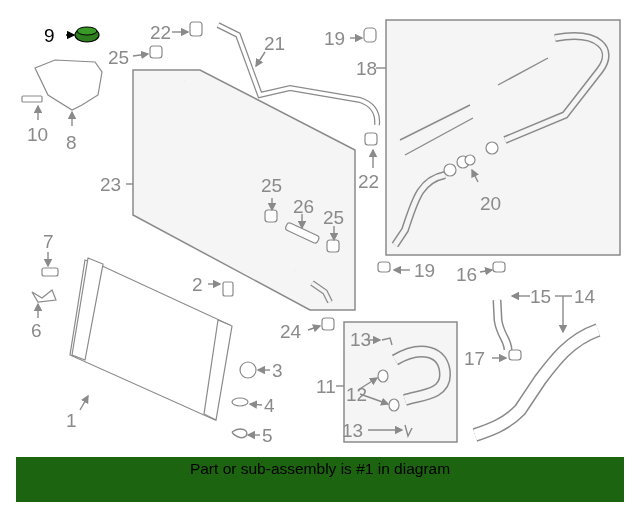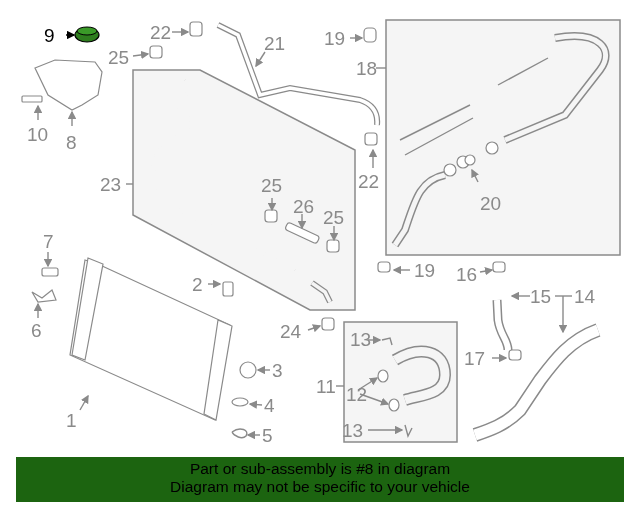--- a/index.html
+++ b/index.html
@@ -161,15 +161,14 @@
   <text class="lbl" x="272" y="377">3</text>
   <text class="lbl" x="316" y="393">11</text>
   <text class="lbl" x="346" y="401">12</text>
   <text class="lbl" x="264" y="412">4</text>
   <text class="lbl" x="66" y="427">1</text>
   <text class="lbl" x="342" y="437">13</text>
   <text class="lbl" x="262" y="442">5</text>
 </svg>
 
 <div id="banner">
-  <div>Part or sub-assembly is #8 in diagram</div>
-  <div>Diagram may not be specific to your vehicle</div>
+  <div>Part or sub-assembly is #1 in diagram</div>
 </div>
 
 </body></html>

